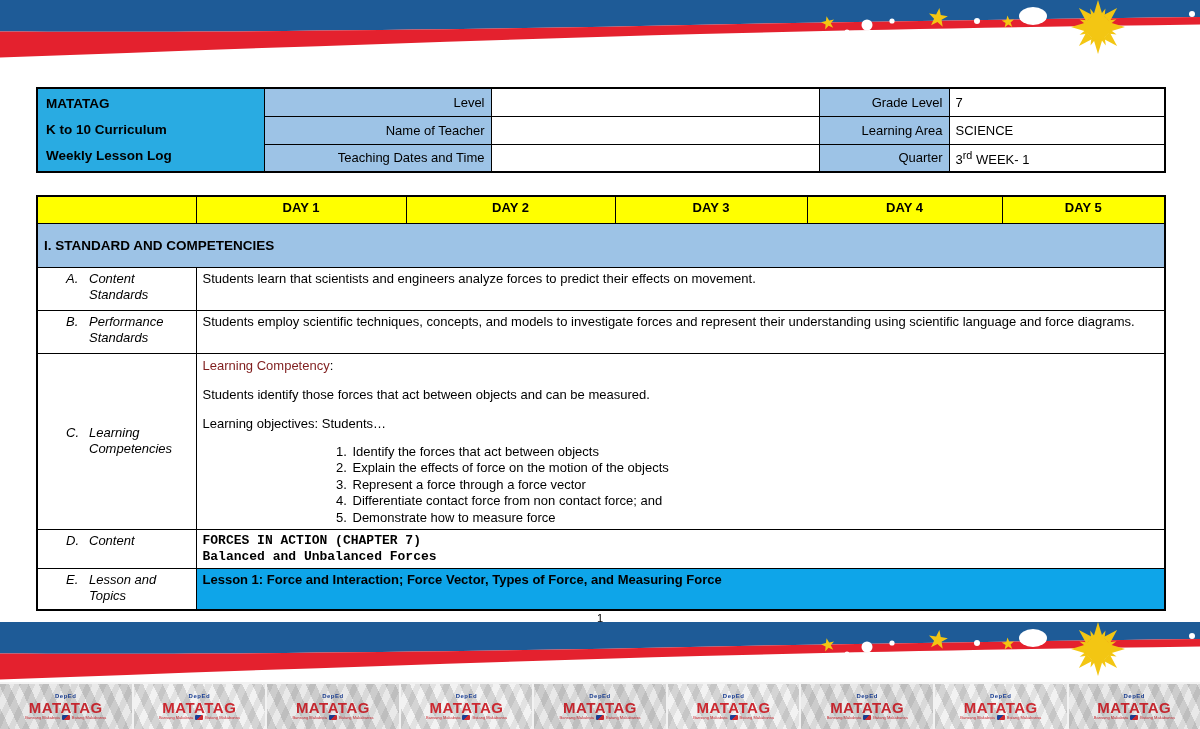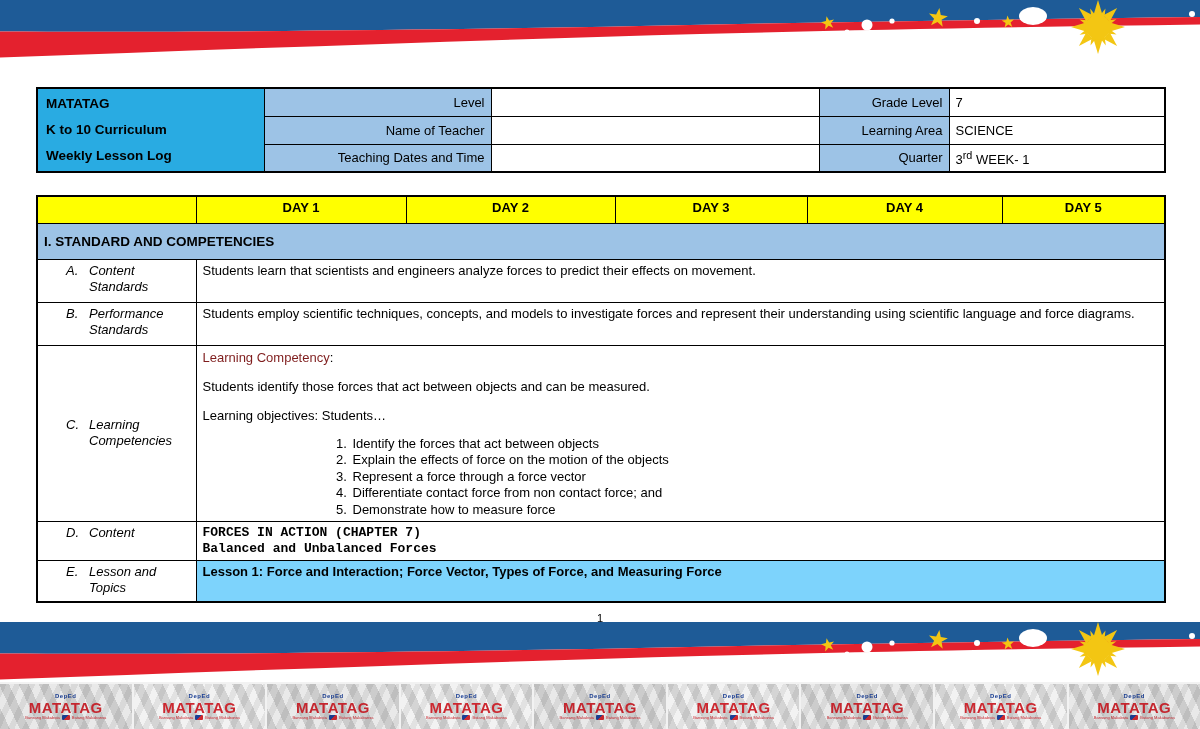--- a/index.html
+++ b/index.html
@@ -34,21 +34,21 @@
   .day-cell { background:#FFFF00; font-weight:bold; text-align:center; height:27px; vertical-align:middle; }
   .section-row td { background:#9DC3E6; font-weight:bold; font-size:13.5px; vertical-align:middle; }
   .row-label { font-style:italic; background:#fff; }
   .row-label .lbl { display:grid; grid-template-columns:20px 1fr; column-gap:3px; padding-left:22px; line-height:1.25; }
   .lbl-mid { vertical-align:middle !important; }
   .c-cell p { margin:0 0 12px 0; line-height:17px; }
   .green-head { color:#7f1d1d; }
   .c-cell ol { margin:0 0 0 118px; padding-left:30px; line-height:16.5px; }
   .c-cell ol li { padding-left:2px; }
   .bold-line { font-weight:bold; line-height:16px;font-family:Liberation Mono, monospace; }
-  .lesson-cell { background:#7dd3fc; font-weight:bold; }
+  .lesson-cell { background:#0ea5e9; font-weight:bold; }
   
   .page-number {
     position:absolute; top:612px; left:0; width:1200px; text-align:center;
     font-size:11px; z-index:5;
   }
   
   .footer-strip {
     position:absolute; top:682px; left:0; width:1200px; height:47px;
     display:flex; background:#f2f2f2; gap:2px; padding-top:2px;
   }
@@ -155,21 +155,21 @@
   <tbody>
       <tr>
     <td class="day-cell"></td>
     <td class="day-cell">DAY 1</td>
     <td class="day-cell">DAY 2</td>
     <td class="day-cell">DAY 3</td>
     <td class="day-cell">DAY 4</td>
     <td class="day-cell">DAY 5</td>
   </tr>
   <tr class="section-row">
-    <td colspan="6" style="height:36px">I. STANDARD AND COMPETENCIES</td>
+    <td colspan="6" style="height:44px">I. STANDARD AND COMPETENCIES</td>
   </tr>
   <tr>
     <td class="row-label" style="height:43px">
       <div class="lbl">
             <span>A.</span>
             <span>Content Standards</span>
           </div>
     </td>
     <td colspan="5">Students learn that scientists and engineers analyze forces to predict their effects on movement.</td>
   </tr>

